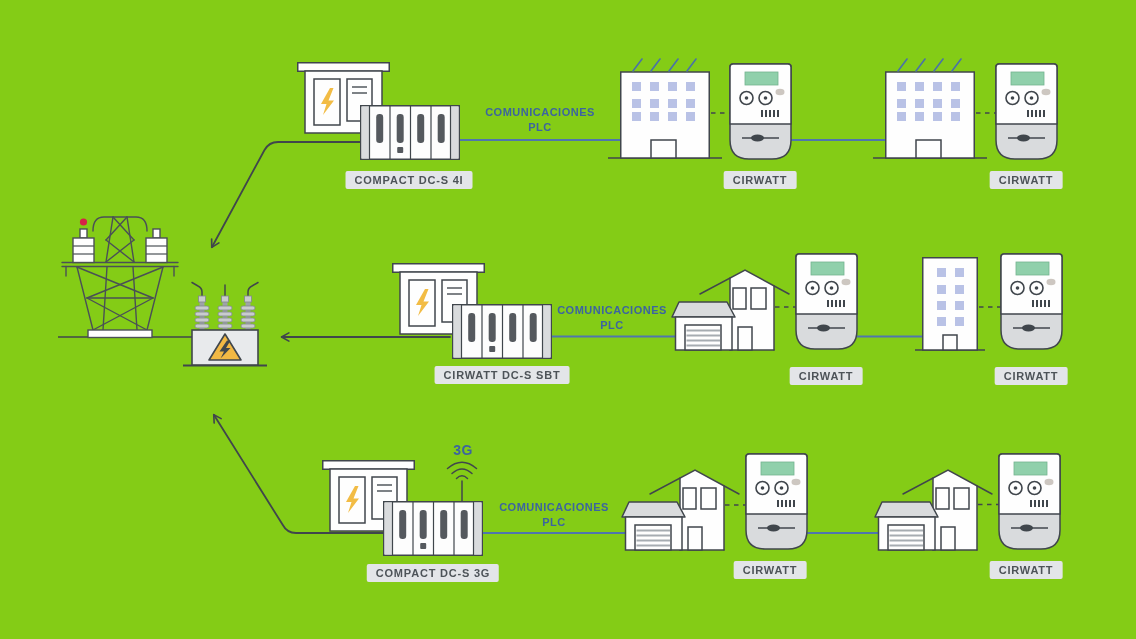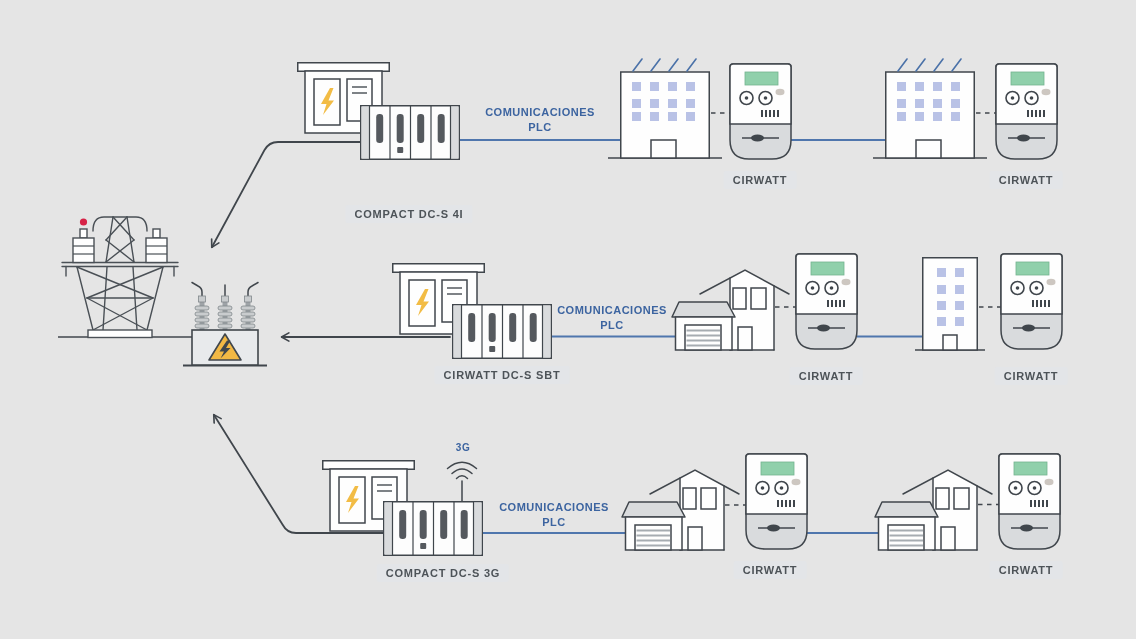--- a/index.html
+++ b/index.html
@@ -1,33 +1,33 @@
 <!DOCTYPE html>
 <html><head>
 <meta charset="utf-8">
 <style>
   html,body{margin:0;padding:0;}
   body{font-family:"Liberation Sans",sans-serif;}
-  .canvas{position:relative;width:1136px;height:639px;background:#e5e5e5;overflow:hidden;}
+  .canvas{position:relative;width:1136px;height:639px;background:#84cc16;overflow:hidden;}
   .canvas svg.scene{position:absolute;left:0;top:0;}
   symbol{overflow:visible;}
   .chip{
     position:absolute;transform:translateX(-50%);
     background:#e3e5e8;color:#4d5358;
     font-size:11px;font-weight:700;letter-spacing:.8px;
     padding:3px 9px;border-radius:2px;white-space:nowrap;
   }
   .comms{
     position:absolute;transform:translateX(-50%);
     color:#3c64a0;font-size:11px;font-weight:700;letter-spacing:.5px;
     text-align:center;line-height:15px;white-space:nowrap;
   }
   .tag3g{
     position:absolute;transform:translateX(-50%);
-    color:#3c64a0;font-size:10px;font-weight:700;letter-spacing:.5px;
+    color:#3c64a0;font-size:14px;font-weight:700;letter-spacing:.5px;
   }
 </style>
 </head>
 <body>
 
 <div class="canvas">
 
 <svg class="scene" width="1136" height="639" viewBox="0 0 1136 639">
   <defs>
     <marker id="arrow" viewBox="0 0 12 12" refX="9.5" refY="6" markerWidth="11" markerHeight="11" orient="auto" markerUnits="userSpaceOnUse">
@@ -298,25 +298,25 @@
   <div>COMUNICACIONES</div>
   <div>PLC</div>
 </div>
 <div class="comms" style="left:554px;top:500px;">
   <div>COMUNICACIONES</div>
   <div>PLC</div>
 </div>
 
 <div class="tag3g" style="left:463px;top:442px;">3G</div>
 
-<div class="chip" style="left:409px;top:171px;margin-top:34px;">COMPACT DC-S 4I</div>
+<div class="chip" style="left:409px;top:171px;">COMPACT DC-S 4I</div>
 <div class="chip" style="left:760px;top:171px;">CIRWATT</div>
 <div class="chip" style="left:1026px;top:171px;">CIRWATT</div>
 
 <div class="chip" style="left:502px;top:366px;">CIRWATT DC-S SBT</div>
 <div class="chip" style="left:826px;top:367px;">CIRWATT</div>
 <div class="chip" style="left:1031px;top:367px;">CIRWATT</div>
 
-<div class="chip" style="left:443px;top:564px;">COMPACT DC-S 3G</div>
+<div class="chip" style="left:433px;top:564px;">COMPACT DC-S 3G</div>
 <div class="chip" style="left:770px;top:561px;">CIRWATT</div>
 <div class="chip" style="left:1026px;top:561px;">CIRWATT</div>
 
 </div>
 
 </body></html>

